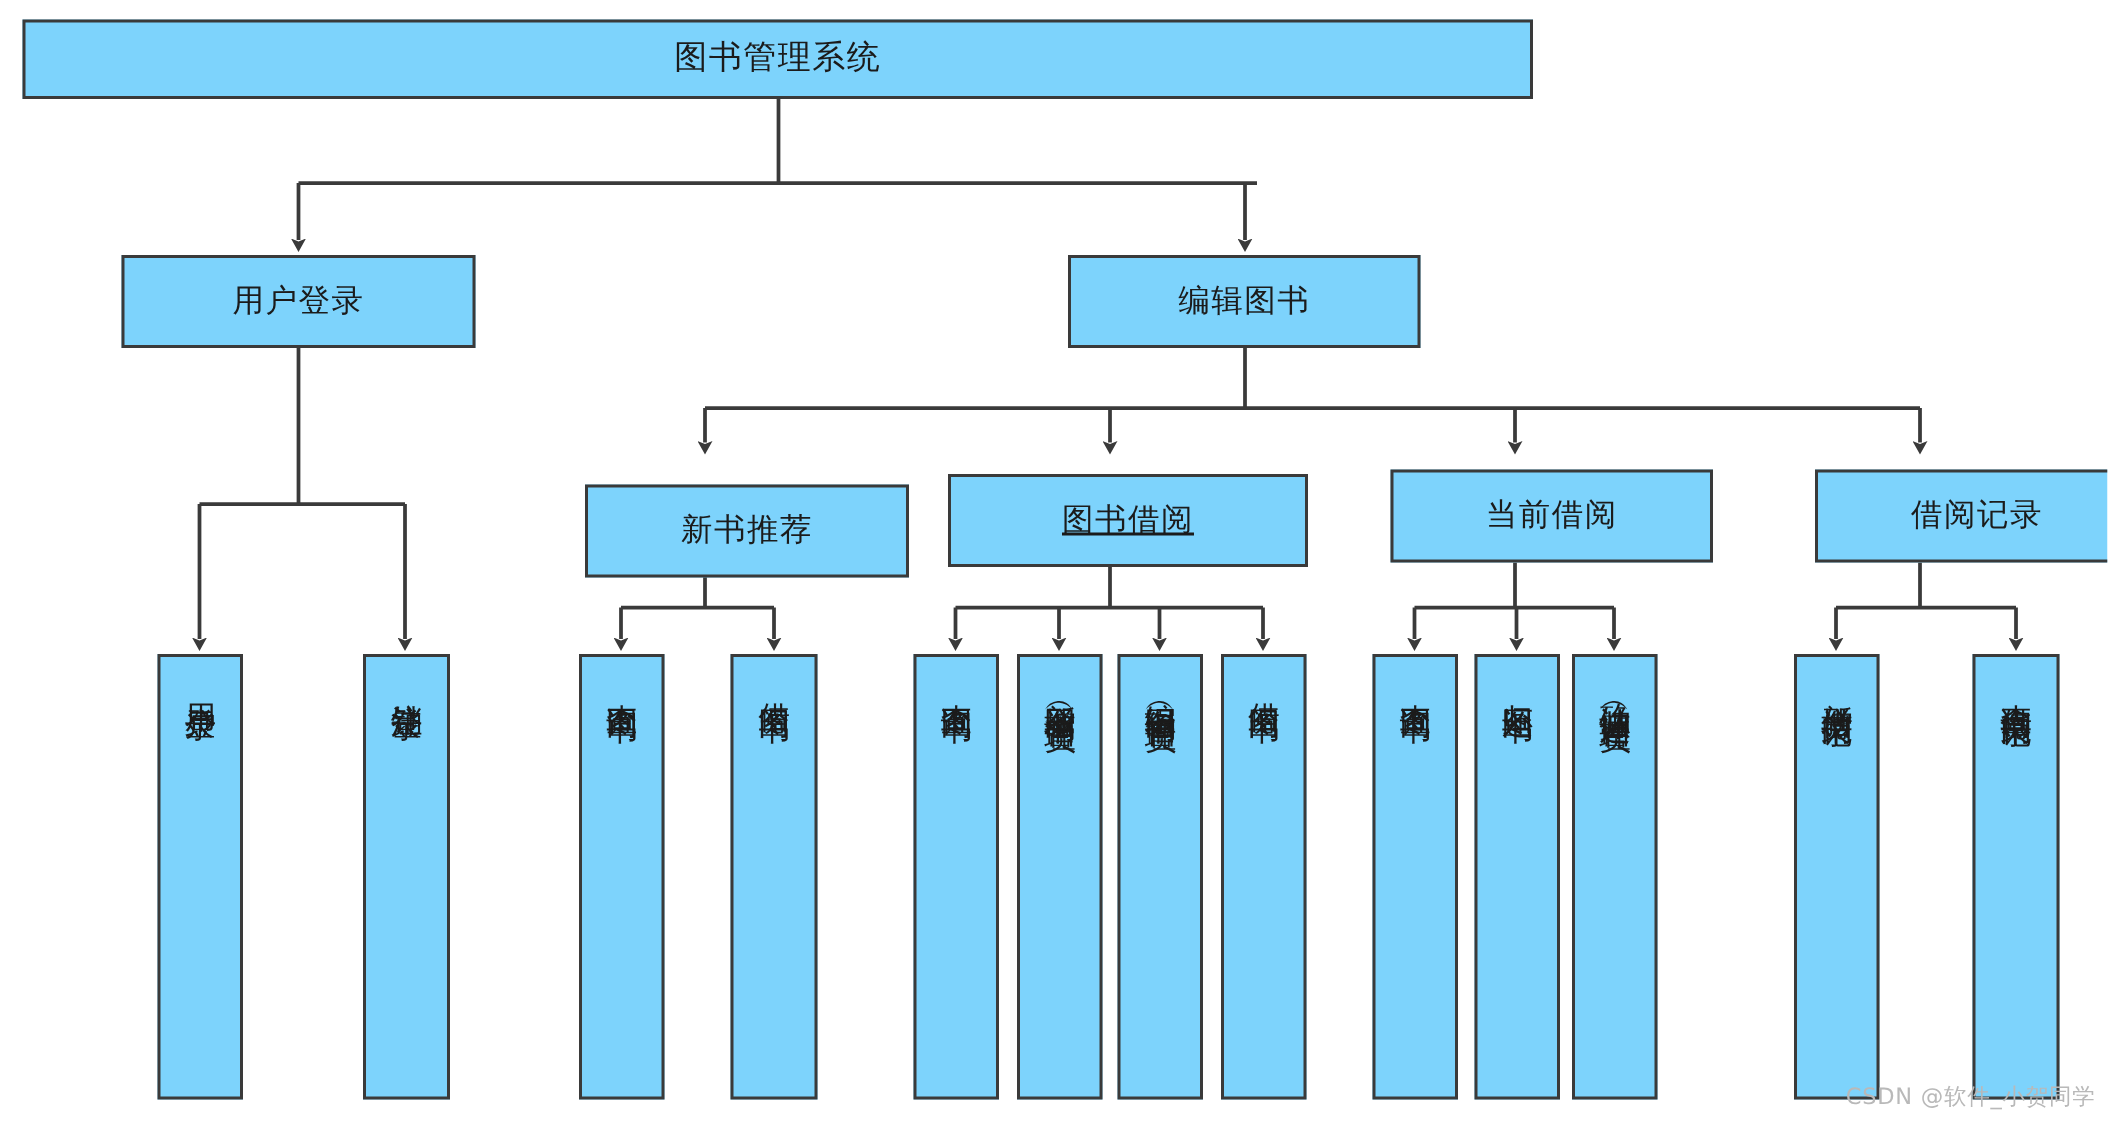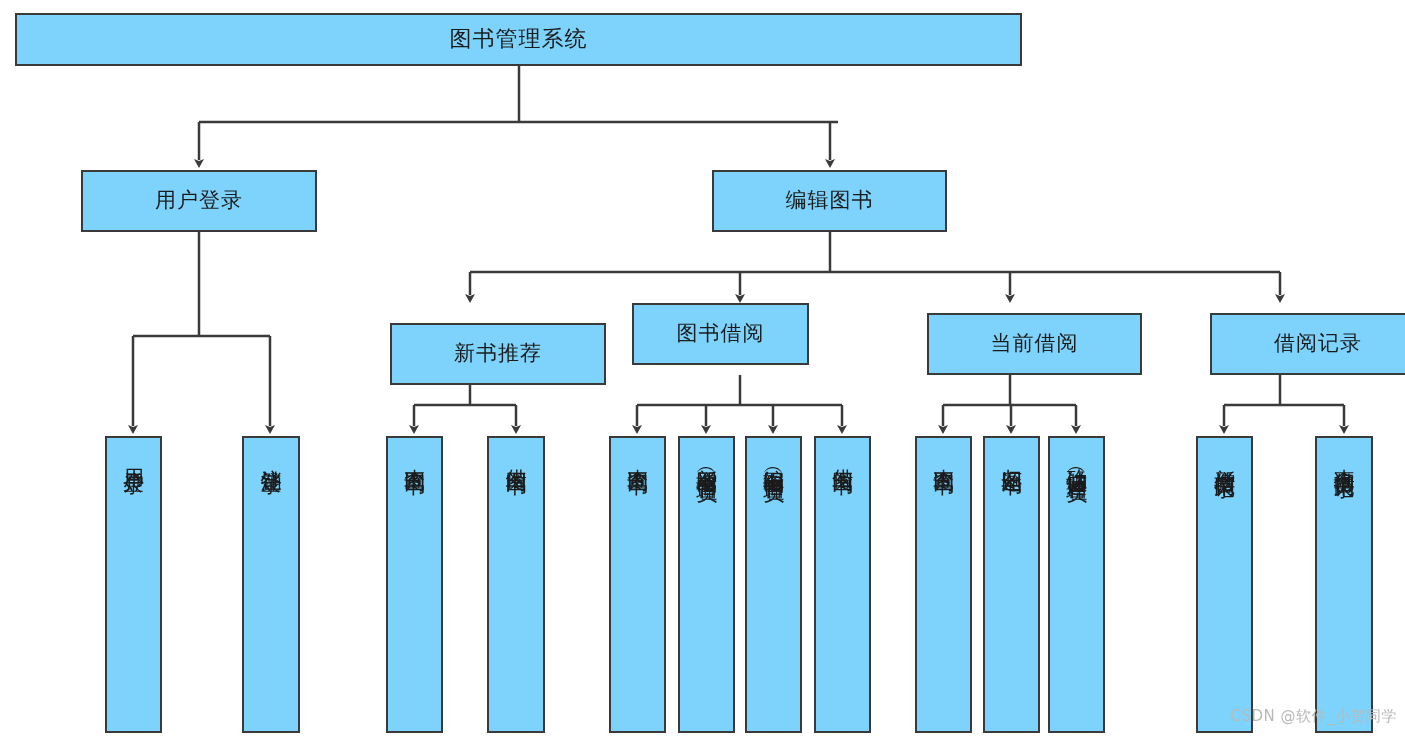--- a/index.html
+++ b/index.html
@@ -49,21 +49,21 @@
     text-orientation: upright;
     font-size: 21px;
     line-height: 1.25;
     letter-spacing: 2px;
     white-space: nowrap;
   }
   #root-node .label { font-size: 22px; }
   .watermark {
     position: absolute;
     right: 8px;
-    bottom: 21px;
+    bottom: 6px;
     font-size: 15px;
     color: #b9b9b9;
     white-space: nowrap;
     letter-spacing: 0.5px;
   }
 </style>
 </head>
 <body>
 
 <div id="canvas">
@@ -125,21 +125,21 @@
   <div class="node node-h" style="left:81px; top:170px; width:236px; height:62px;">
     <span class="label">用户登录</span>
   </div>
   <div class="node node-h" style="left:712px; top:170px; width:235px; height:62px;">
     <span class="label">编辑图书</span>
   </div>
 
   <div class="node node-h" style="left:362px; top:323px; width:216px; height:62px;margin-left:28px;">
     <span class="label">新书推荐</span>
   </div>
-  <div class="node node-h" style="left:632px; top:303px; width:177px; height:62px;">
+  <div class="node node-h" style="left:632px; top:316px; width:240px; height:62px;text-decoration:underline;">
     <span class="label">图书借阅</span>
   </div>
   <div class="node node-h" style="left:903px; top:313px; width:215px; height:62px;margin-left:24px;">
     <span class="label">当前借阅</span>
   </div>
   <div class="node node-h" style="left:1172px; top:313px; width:216px; height:62px;margin-left:38px;">
     <span class="label">借阅记录</span>
   </div>
 
   <div class="node node-v" style="left:105px; top:436px; width:57px; height:297px;">

